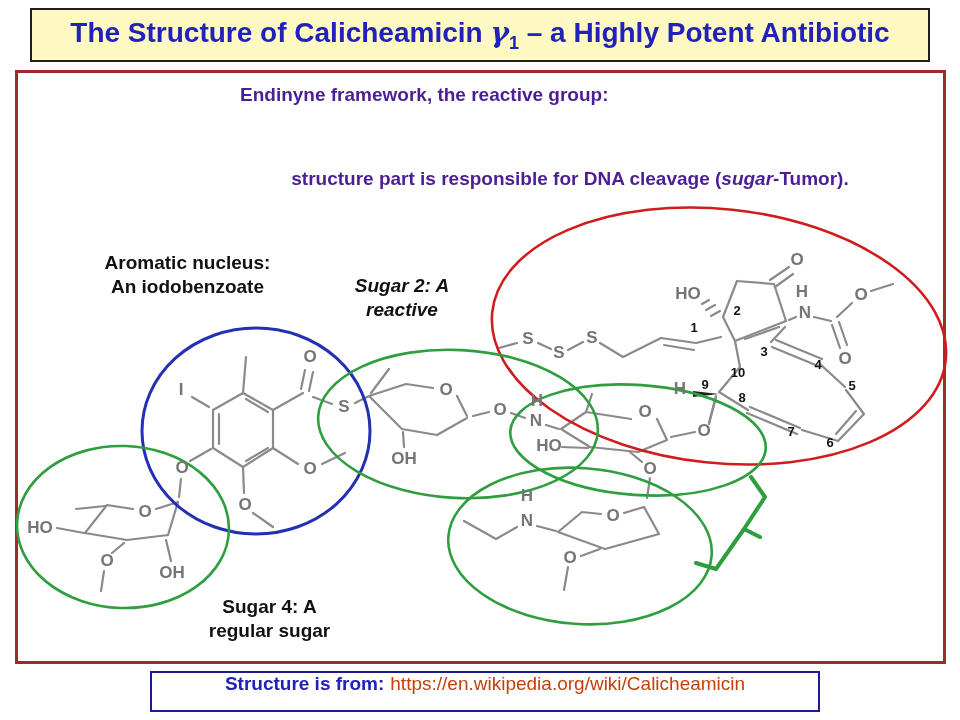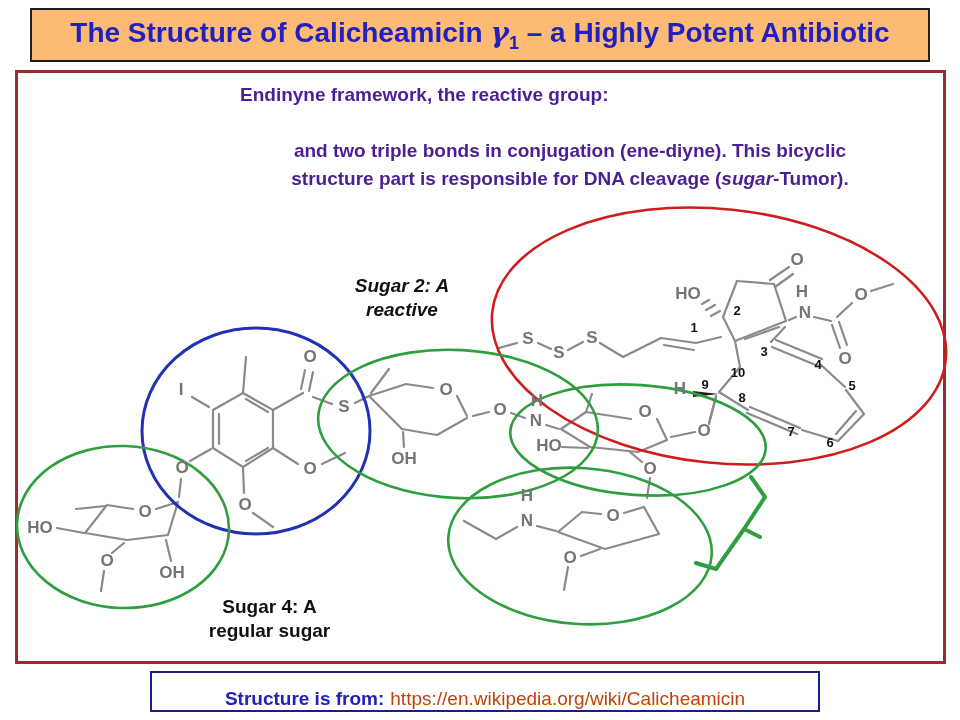--- a/index.html
+++ b/index.html
@@ -1,29 +1,29 @@
 <!DOCTYPE html>
 <html style="--title-text: #2121bd; --main-border: #9e2b2b; --source-border: #1c1c8a; --red-ellipse: #cf1d1d; --blue-ellipse: #2330b4; --green-ellipse: #2f9e3f; --bond: #8a8a8a;"><head>
 <meta charset="utf-8">
 <style>
   html,body{margin:0;padding:0;background:#ffffff;}
   #slide{position:relative;width:960px;height:720px;background:#fff;overflow:hidden;
          font-family:"Liberation Sans","DejaVu Sans",sans-serif;}
   .abs{position:absolute;}
   #title-box{left:30px;top:8px;width:896px;height:50px;border:2px solid #1f1f1f;
-             display:flex;align-items:center;justify-content:center;background:#fdba74;}
+             display:flex;align-items:center;justify-content:center;background:#fef9c3;}
   #title-box .t{color:var(--title-text);font-size:28px;font-weight:bold;white-space:nowrap;}
   #title-box .gamma{font-family:"DejaVu Serif","Liberation Serif",serif;font-style:italic;font-weight:bold;}
   #title-box sub{font-size:18px;}
   #main-box{left:15px;top:70px;width:925px;height:588px;border:3px solid var(--main-border);background:#fff;}
   .desc{font-size:19px;font-weight:bold;color:#4c1d95;white-space:nowrap;}
   .desc-center{text-align:center;width:750px;left:195px;}
   .lbl{font-size:19px;font-weight:bold;color:#111;text-align:center;line-height:24px;}
   #source-box{left:150px;top:671px;width:666px;height:37px;border:2px solid var(--source-border);
-              display:flex;align-items:flex-end;justify-content:center;background:#fff;font-size:19px;white-space:nowrap;}
+              display:flex;align-items:flex-start;justify-content:center;background:#fff;font-size:19px;white-space:nowrap;}
   #source-box .lead{color:var(--title-text);font-weight:bold;margin-right:6px;}
   #source-box .url{color:#c2410c;}
   svg{position:absolute;left:0;top:0;}
   .bond{stroke:var(--bond);stroke-width:2.2;fill:none;stroke-linecap:round;}
   .hl-red{stroke:var(--red-ellipse);stroke-width:2.6;fill:none;}
   .hl-blue{stroke:var(--blue-ellipse);stroke-width:3;fill:none;}
   .hl-green{stroke:var(--green-ellipse);stroke-width:2.6;fill:none;}
   .bracket{stroke:var(--green-ellipse);stroke-width:4;fill:none;stroke-linecap:round;stroke-linejoin:round;}
   .atom{font-family:"Liberation Sans","DejaVu Sans",sans-serif;font-size:17px;font-weight:bold;fill:#757575;}
   .rnum{font-family:"Liberation Sans","DejaVu Sans",sans-serif;font-size:13px;font-weight:bold;fill:#111;}
@@ -33,23 +33,26 @@
 
 <div id="slide">
 
   <div class="abs" id="title-box">
     <div class="t"><span>The Structure of Calicheamicin </span><span class="gamma">γ</span><sub>1</sub><span> – a Highly Potent Antibiotic</span></div>
   </div>
 
   <div class="abs" id="main-box"></div>
 
   <div class="abs desc" style="left:240px;top:84px;">Endinyne framework, the reactive  group:</div>
-  <div class="abs desc desc-center" style="top:140px;">and two triple bonds in conjugation (ene-diyne). This bicyclic</div>
   <div class="abs desc desc-center" style="top:168px;"><span>structure  part is responsible for DNA cleavage (</span><i>sugar</i><span>-Tumor).</span></div>
 
+  <div class="abs lbl" style="left:70px;top:251px;width:235px;">
+    <div>Aromatic nucleus:</div>
+    <div>An iodobenzoate</div>
+  </div>
   <div class="abs lbl" style="left:328px;top:274px;width:148px;font-style:italic;">
     <div>Sugar 2: A</div>
     <div>reactive</div>
   </div>
   <div class="abs lbl" style="left:162px;top:595px;width:215px;">
     <div>Sugar 4: A</div>
     <div>regular sugar</div>
   </div>
 
   <svg width="960" height="720" viewBox="0 0 960 720">

